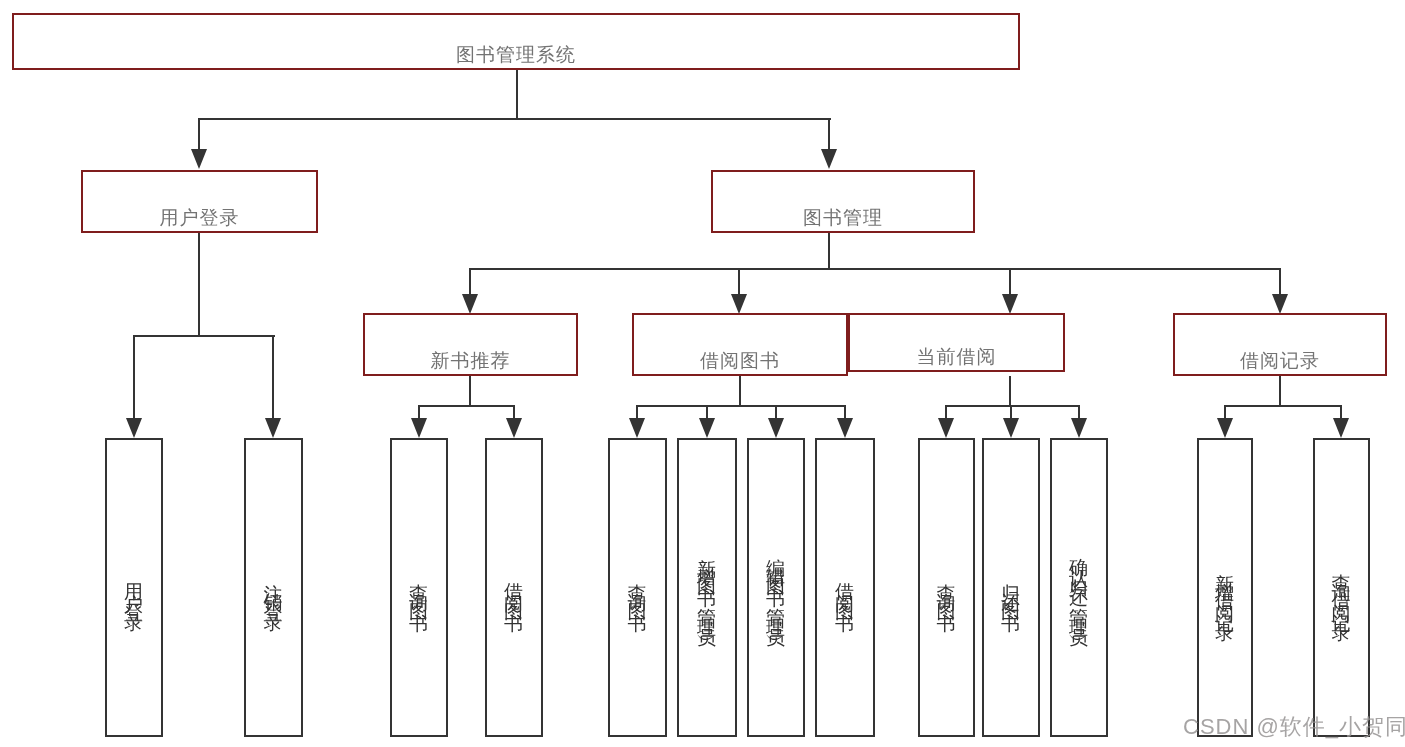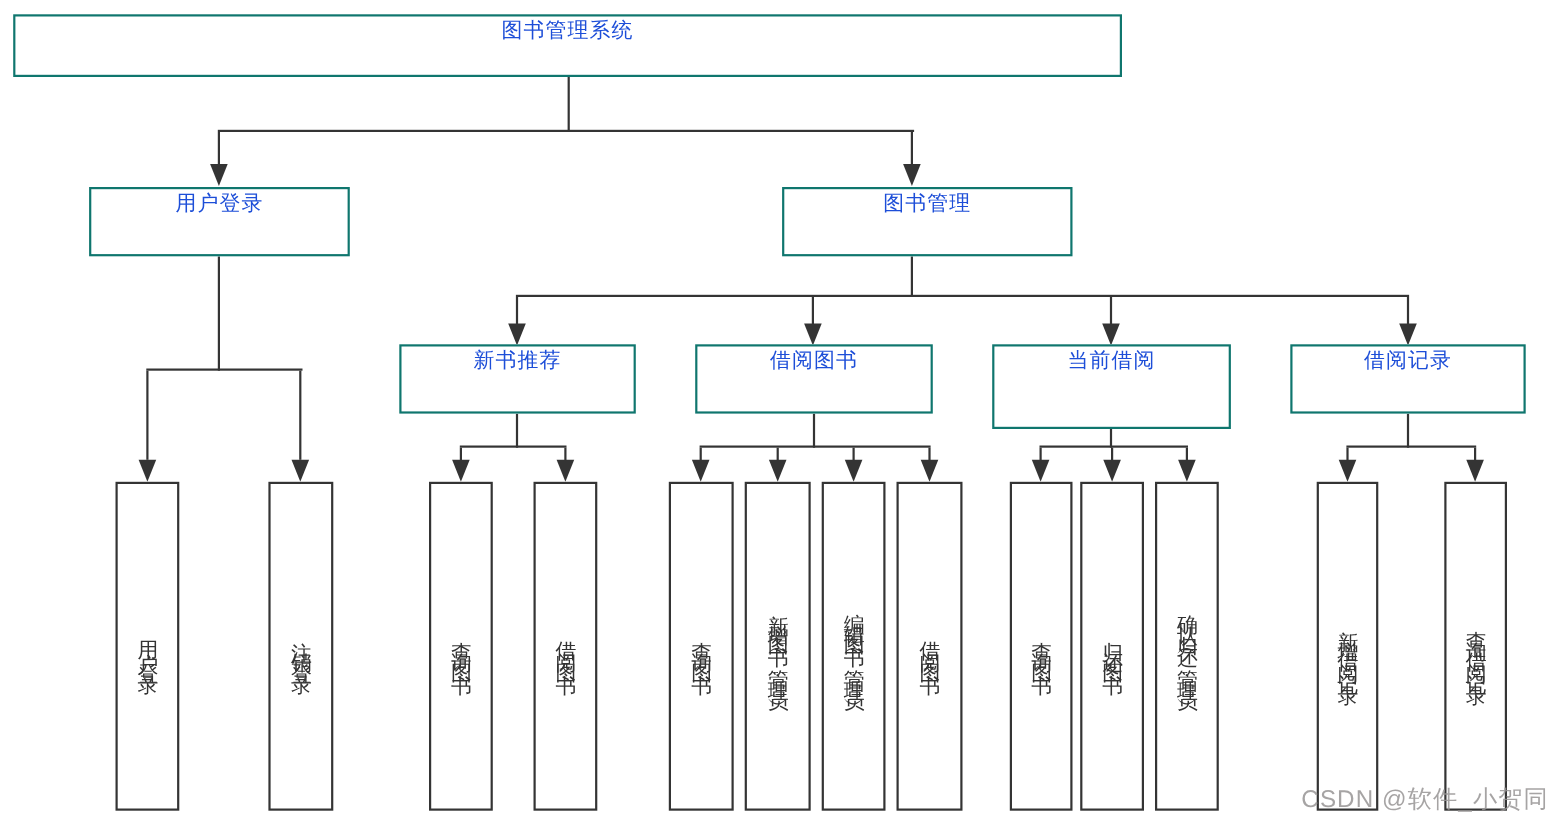--- a/index.html
+++ b/index.html
@@ -6,24 +6,24 @@
   #canvas{
     position:relative;
     width:1405px;height:747px;
     background:#ffffff;
     font-family:"Liberation Sans",sans-serif;
     overflow:hidden;
   }
   .box{
     position:absolute;
     background:#ffffff;
-    border:2px solid #0f766e;
+    border:2px solid #7f1d1d;
     box-sizing:border-box;
-    display:flex;align-items:flex-start;justify-content:center;
-    color:#1d4ed8;
+    display:flex;align-items:flex-end;justify-content:center;
+    color:#737373;
     font-size:19px;
     letter-spacing:1px;
     z-index:2;
   }
   .leaf{
     position:absolute;
     top:438px;height:299px;
     background:#ffffff;
     border:2px solid #343434;
     box-sizing:border-box;
@@ -98,21 +98,21 @@
   <div class="tri" style="left:1002px;top:294px;"></div>
   <div class="vl" style="left:1279px;top:270px;height:25px;"></div>
   <div class="tri" style="left:1272px;top:294px;"></div>
 
   <div class="box" style="left:363px;top:313px;width:215px;height:63px;">
     <span>新书推荐</span>
   </div>
   <div class="box" style="left:632px;top:313px;width:216px;height:63px;">
     <span>借阅图书</span>
   </div>
-  <div class="box" style="left:902px;top:313px;width:217px;height:77px;">
+  <div class="box" style="left:848px;top:313px;width:217px;height:59px;">
     <span>当前借阅</span>
   </div>
   <div class="box" style="left:1173px;top:313px;width:214px;height:63px;">
     <span>借阅记录</span>
   </div>
 
   <div class="vl" style="left:469px;top:376px;height:31px;"></div>
   <div class="hl" style="left:418px;top:405px;width:97px;"></div>
   <div class="vl" style="left:418px;top:407px;height:12px;"></div>
   <div class="tri" style="left:411px;top:418px;"></div>

